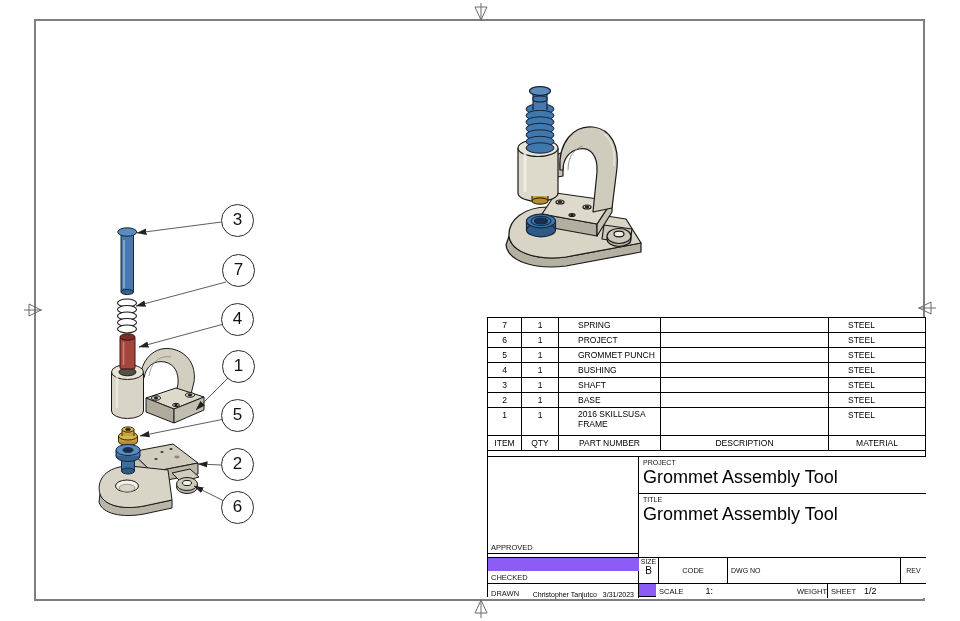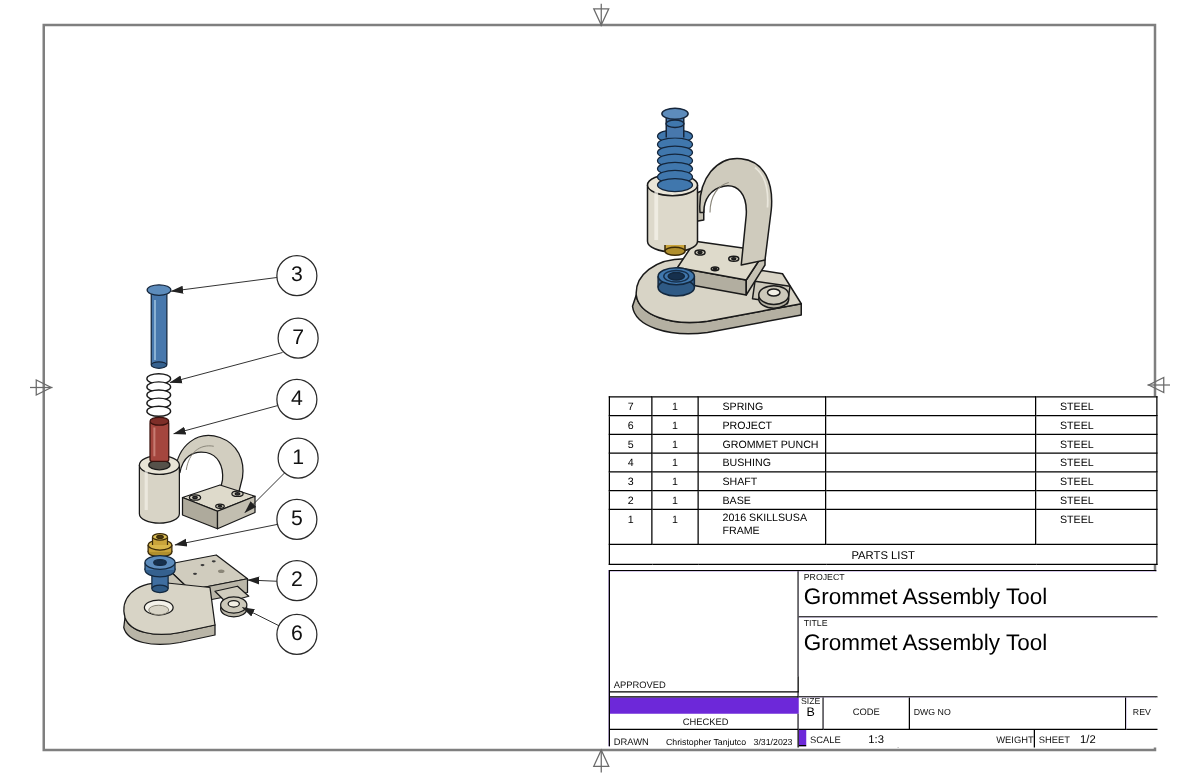--- a/index.html
+++ b/index.html
@@ -16,21 +16,21 @@
        table-layout:fixed;font-size:8.5px;background:#fff;}
   .tbl td{border:1px solid #000;padding:0 0;height:14px;overflow:hidden;}
   .tbl td.c{text-align:center;}
   .tbl td.l{padding-left:19px;text-align:left;white-space:nowrap;}
   .tbl td.wrap{white-space:normal;line-height:1.15;padding-top:1px;padding-bottom:1px;}
   .tbl tr.tall td{height:24px;vertical-align:top;padding-top:2px;}
   .tbl tr.hdr td{height:14px;font-size:8.5px;text-align:center;}
   .tbl tr.plist td{height:15px;font-size:9px;text-align:center;}
   
   .tblock{position:absolute;left:487px;top:456px;width:438px;height:141px;
-          border:1px solid #000;box-sizing:border-box;background:#6d28d9;text-decoration:underline;}
+          border:1px solid #000;box-sizing:border-box;background:#8b5cf6;text-decoration:underline;}
   .cell{position:absolute;box-sizing:border-box;background:#fff;}
   .br{border-right:1px solid #000;}
   .bb{border-bottom:1px solid #000;}
   .lbl{font-size:7px;color:#111;}
   .lbl2{font-size:7.5px;color:#111;}
   .bigtxt{font-size:18px;color:#000;margin-top:1px;white-space:nowrap;}
   .rowflex{display:flex;align-items:center;padding-left:3px;}
   .valtxt{font-size:9px;}
   .smalltxt{font-size:7px;}
 </style>
@@ -288,41 +288,48 @@
       <td></td>
       <td class="l">STEEL</td>
     </tr>
     <tr class="tall">
       <td class="c">1</td>
       <td class="c">1</td>
       <td class="l wrap" style="white-space:normal;">2016 SKILLSUSA FRAME</td>
       <td></td>
       <td class="l" style="vertical-align:top;padding-top:2px;">STEEL</td>
     </tr>
+    <tr class="hdr">
+      <td>ITEM</td>
+      <td>QTY</td>
+      <td>PART NUMBER</td>
+      <td>DESCRIPTION</td>
+      <td>MATERIAL</td>
+    </tr>
     <tr class="plist">
       <td colspan="5">PARTS LIST</td>
     </tr>
   </tbody>
     </table>
 
   <div class="tblock">
     <div class="cell br bb" style="left:0;top:0;width:151px;height:101px;"></div>
     <div class="cell bb" style="left:151px;top:0;width:287px;height:37px;padding:2px 4px;">
       <div class="lbl">PROJECT</div>
       <div class="bigtxt">Grommet Assembly Tool</div>
     </div>
     <div class="cell bb" style="left:151px;top:37px;width:287px;height:64px;padding:2px 4px;">
       <div class="lbl">TITLE</div>
       <div class="bigtxt">Grommet Assembly Tool</div>
     </div>
 
     <div class="cell br bb rowflex" style="left:0;top:84px;width:151px;height:13px;">
       <span class="lbl2">APPROVED</span>
     </div>
-    <div class="cell br bb rowflex" style="left:0;top:114px;width:151px;height:13px;justify-content:center;">
+    <div class="cell br bb rowflex" style="left:0;top:114px;width:151px;height:13px;">
       <span class="lbl2">CHECKED</span>
     </div>
     <div class="cell br rowflex" style="left:0;top:127px;width:151px;height:14px;align-items:flex-end;">
       <span class="lbl2">DRAWN</span>
       <span class="smalltxt" style="margin-left:auto;">Christopher Tanjutco</span>
       <span class="smalltxt" style="margin-left:6px;padding-right:4px;">3/31/2023</span>
     </div>
 
     <div class="cell br bb" style="left:151px;top:101px;width:20px;height:26px;text-align:center;">
       <div class="lbl">SIZE</div>
@@ -331,21 +338,21 @@
     <div class="cell br bb" style="left:171px;top:101px;width:69px;height:26px;text-align:center;padding-top:1px;">
       <span class="lbl2">CODE</span>
     </div>
     <div class="cell br bb" style="left:240px;top:101px;width:173px;height:26px;padding:1px 3px;">
       <span class="lbl">DWG NO</span>
     </div>
     <div class="cell bb" style="left:413px;top:101px;width:25px;height:26px;text-align:center;padding-top:1px;">
       <span class="lbl">REV</span>
     </div>
 
-    <div class="cell br rowflex" style="left:157px;top:127px;width:74px;height:14px;">
+    <div class="cell br rowflex" style="left:168px;top:127px;width:74px;height:14px;">
       <span class="lbl2">SCALE</span>
       <span class="valtxt" style="margin-left:22px;">1:3</span>
     </div>
     <div class="cell br rowflex" style="left:225px;top:127px;width:115px;height:14px;justify-content:flex-end;">
       <span class="lbl2">WEIGHT</span>
     </div>
     <div class="cell rowflex" style="left:340px;top:127px;width:98px;height:14px;">
       <span class="lbl2">SHEET</span>
       <span class="valtxt" style="margin-left:8px;">1/2</span>
     </div>

